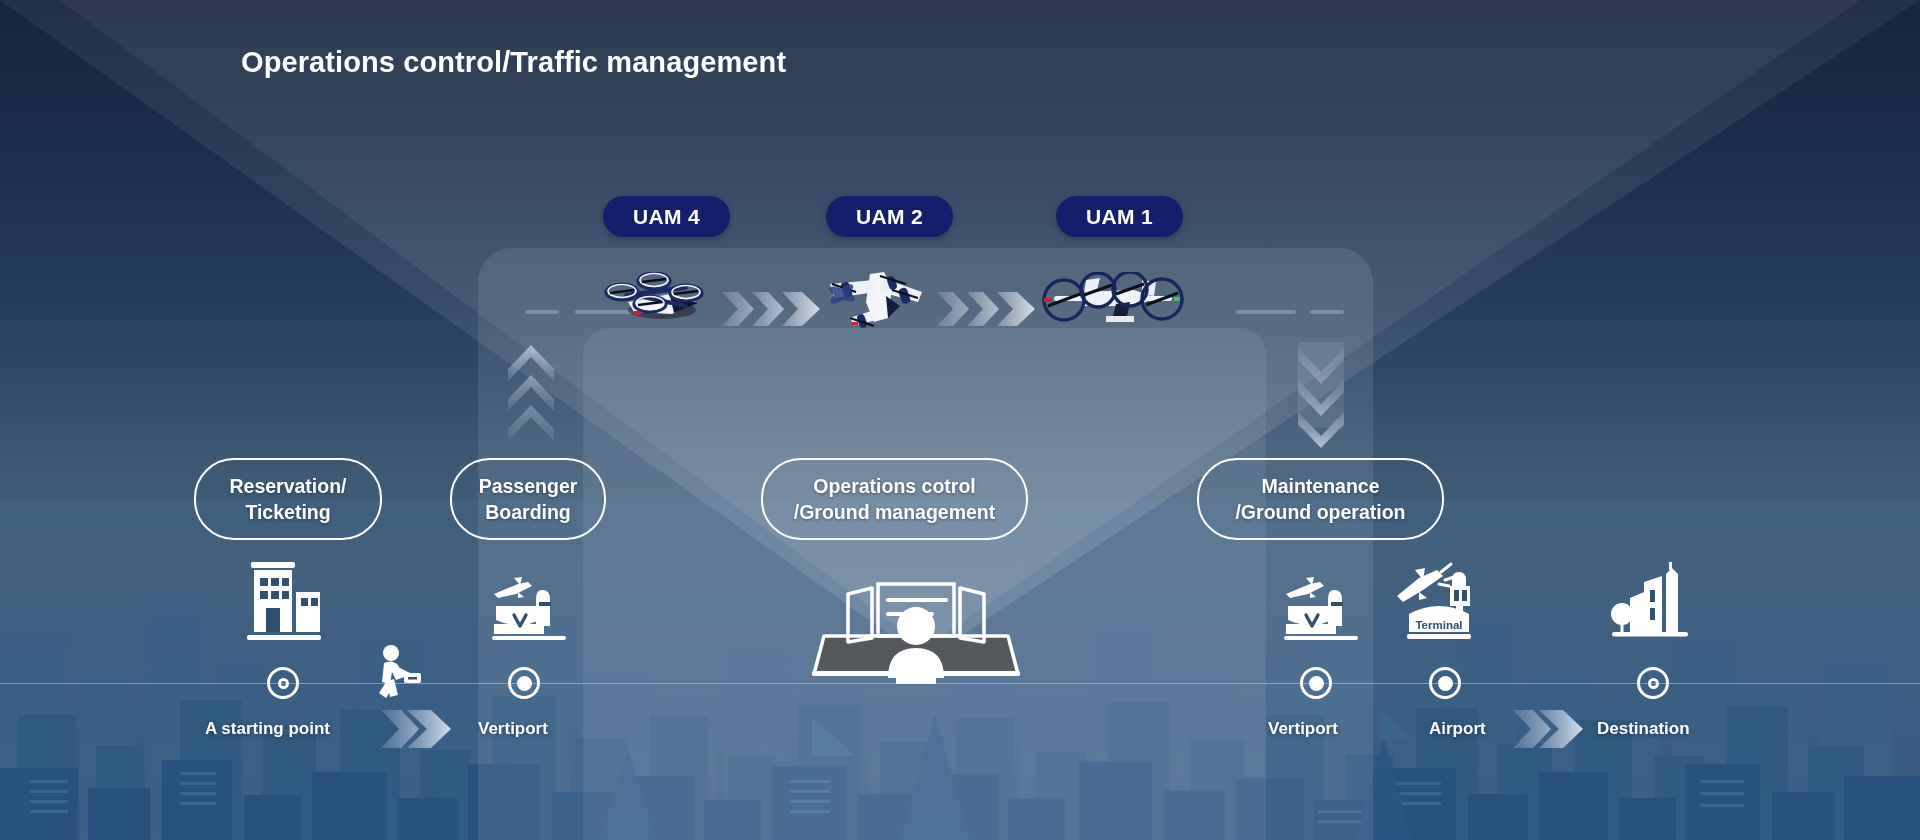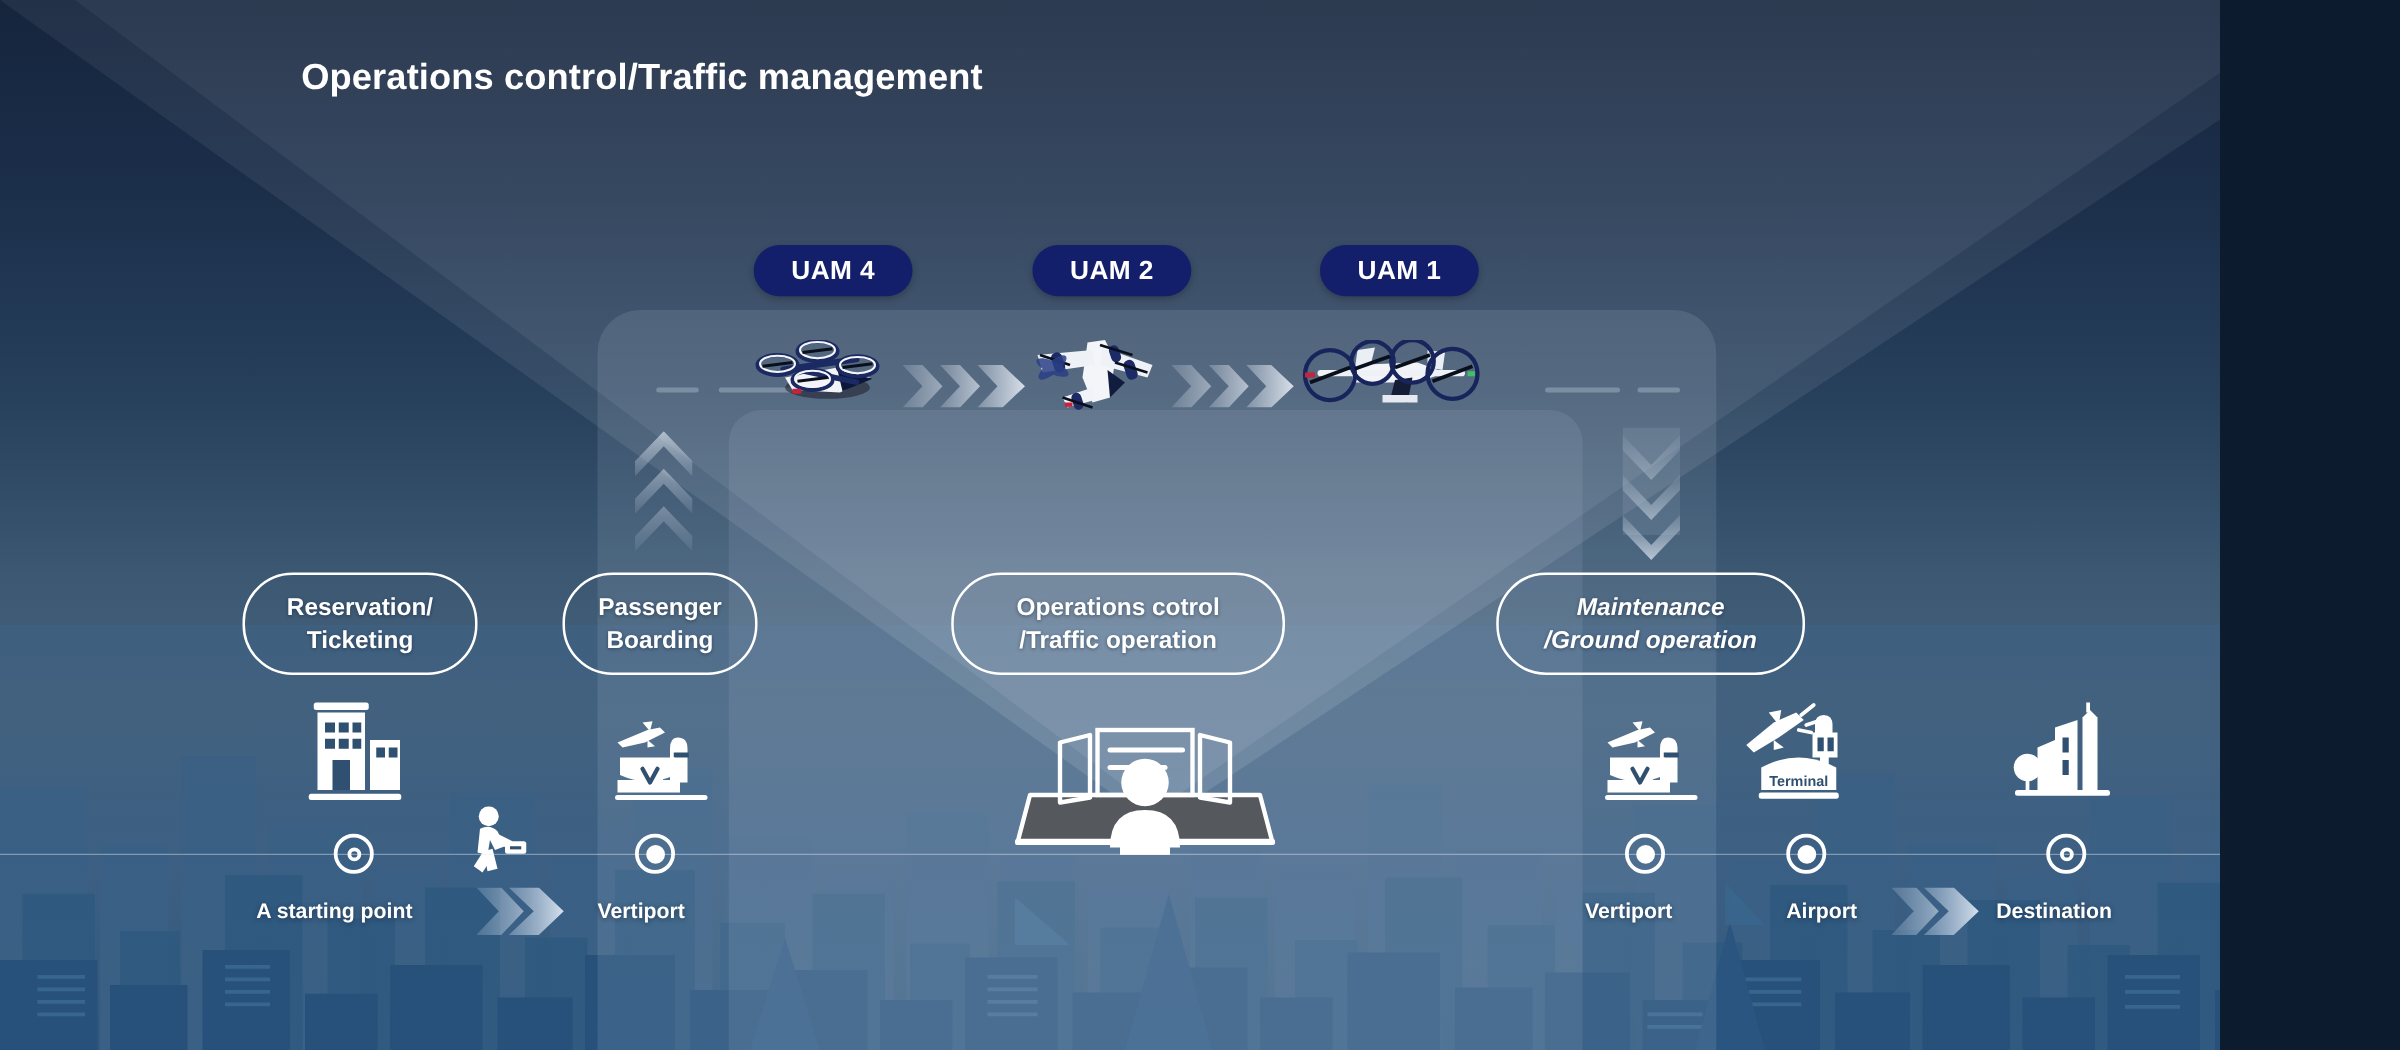--- a/index.html
+++ b/index.html
@@ -5,21 +5,21 @@
   html, body {
     margin: 0;
     padding: 0;
     background: #0d1b2e;
   }
   body {
     font-family: "Liberation Sans", sans-serif;
   }
   #stage {
     position: relative;
-    width: 1776px;
+    width: 1920px;
     height: 840px;
     overflow: hidden;
     background: linear-gradient(180deg,
         #16253d 0%,
         #1b2e4a 18%,
         #27405c 38%,
         #3c5873 55%,
         #46637e 68%,
         #3f6285 80%,
         #33587c 100%);
@@ -481,24 +481,24 @@
     <span>Ticketing</span>
   </div>
 
   <div class="pill" style="left:450px; top:458px; width:152px; height:78px;">
     <span>Passenger</span>
     <span>Boarding</span>
   </div>
 
   <div class="pill" style="left:761px; top:458px; width:263px; height:78px;">
     <span>Operations cotrol</span>
-    <span>/Traffic operation</span>
+    <span>/Ground management</span>
   </div>
 
-  <div class="pill" style="left:1197px; top:458px; width:243px; height:78px;font-style:italic;">
+  <div class="pill" style="left:1197px; top:458px; width:243px; height:78px;">
     <span>Maintenance</span>
     <span>/Ground operation</span>
   </div>
 
   <svg class="facility" style="left:245px; top:558px; width:80px; height:86px;" viewBox="0 0 80 86">
     <rect x="6" y="4" width="44" height="6" rx="2" fill="#ffffff"></rect>
     <rect x="9" y="12" width="38" height="62" fill="#ffffff"></rect>
     <rect x="51" y="34" width="24" height="40" fill="#ffffff"></rect>
     <g fill="#2f5070">
       <rect x="15" y="20" width="8" height="8"></rect>

